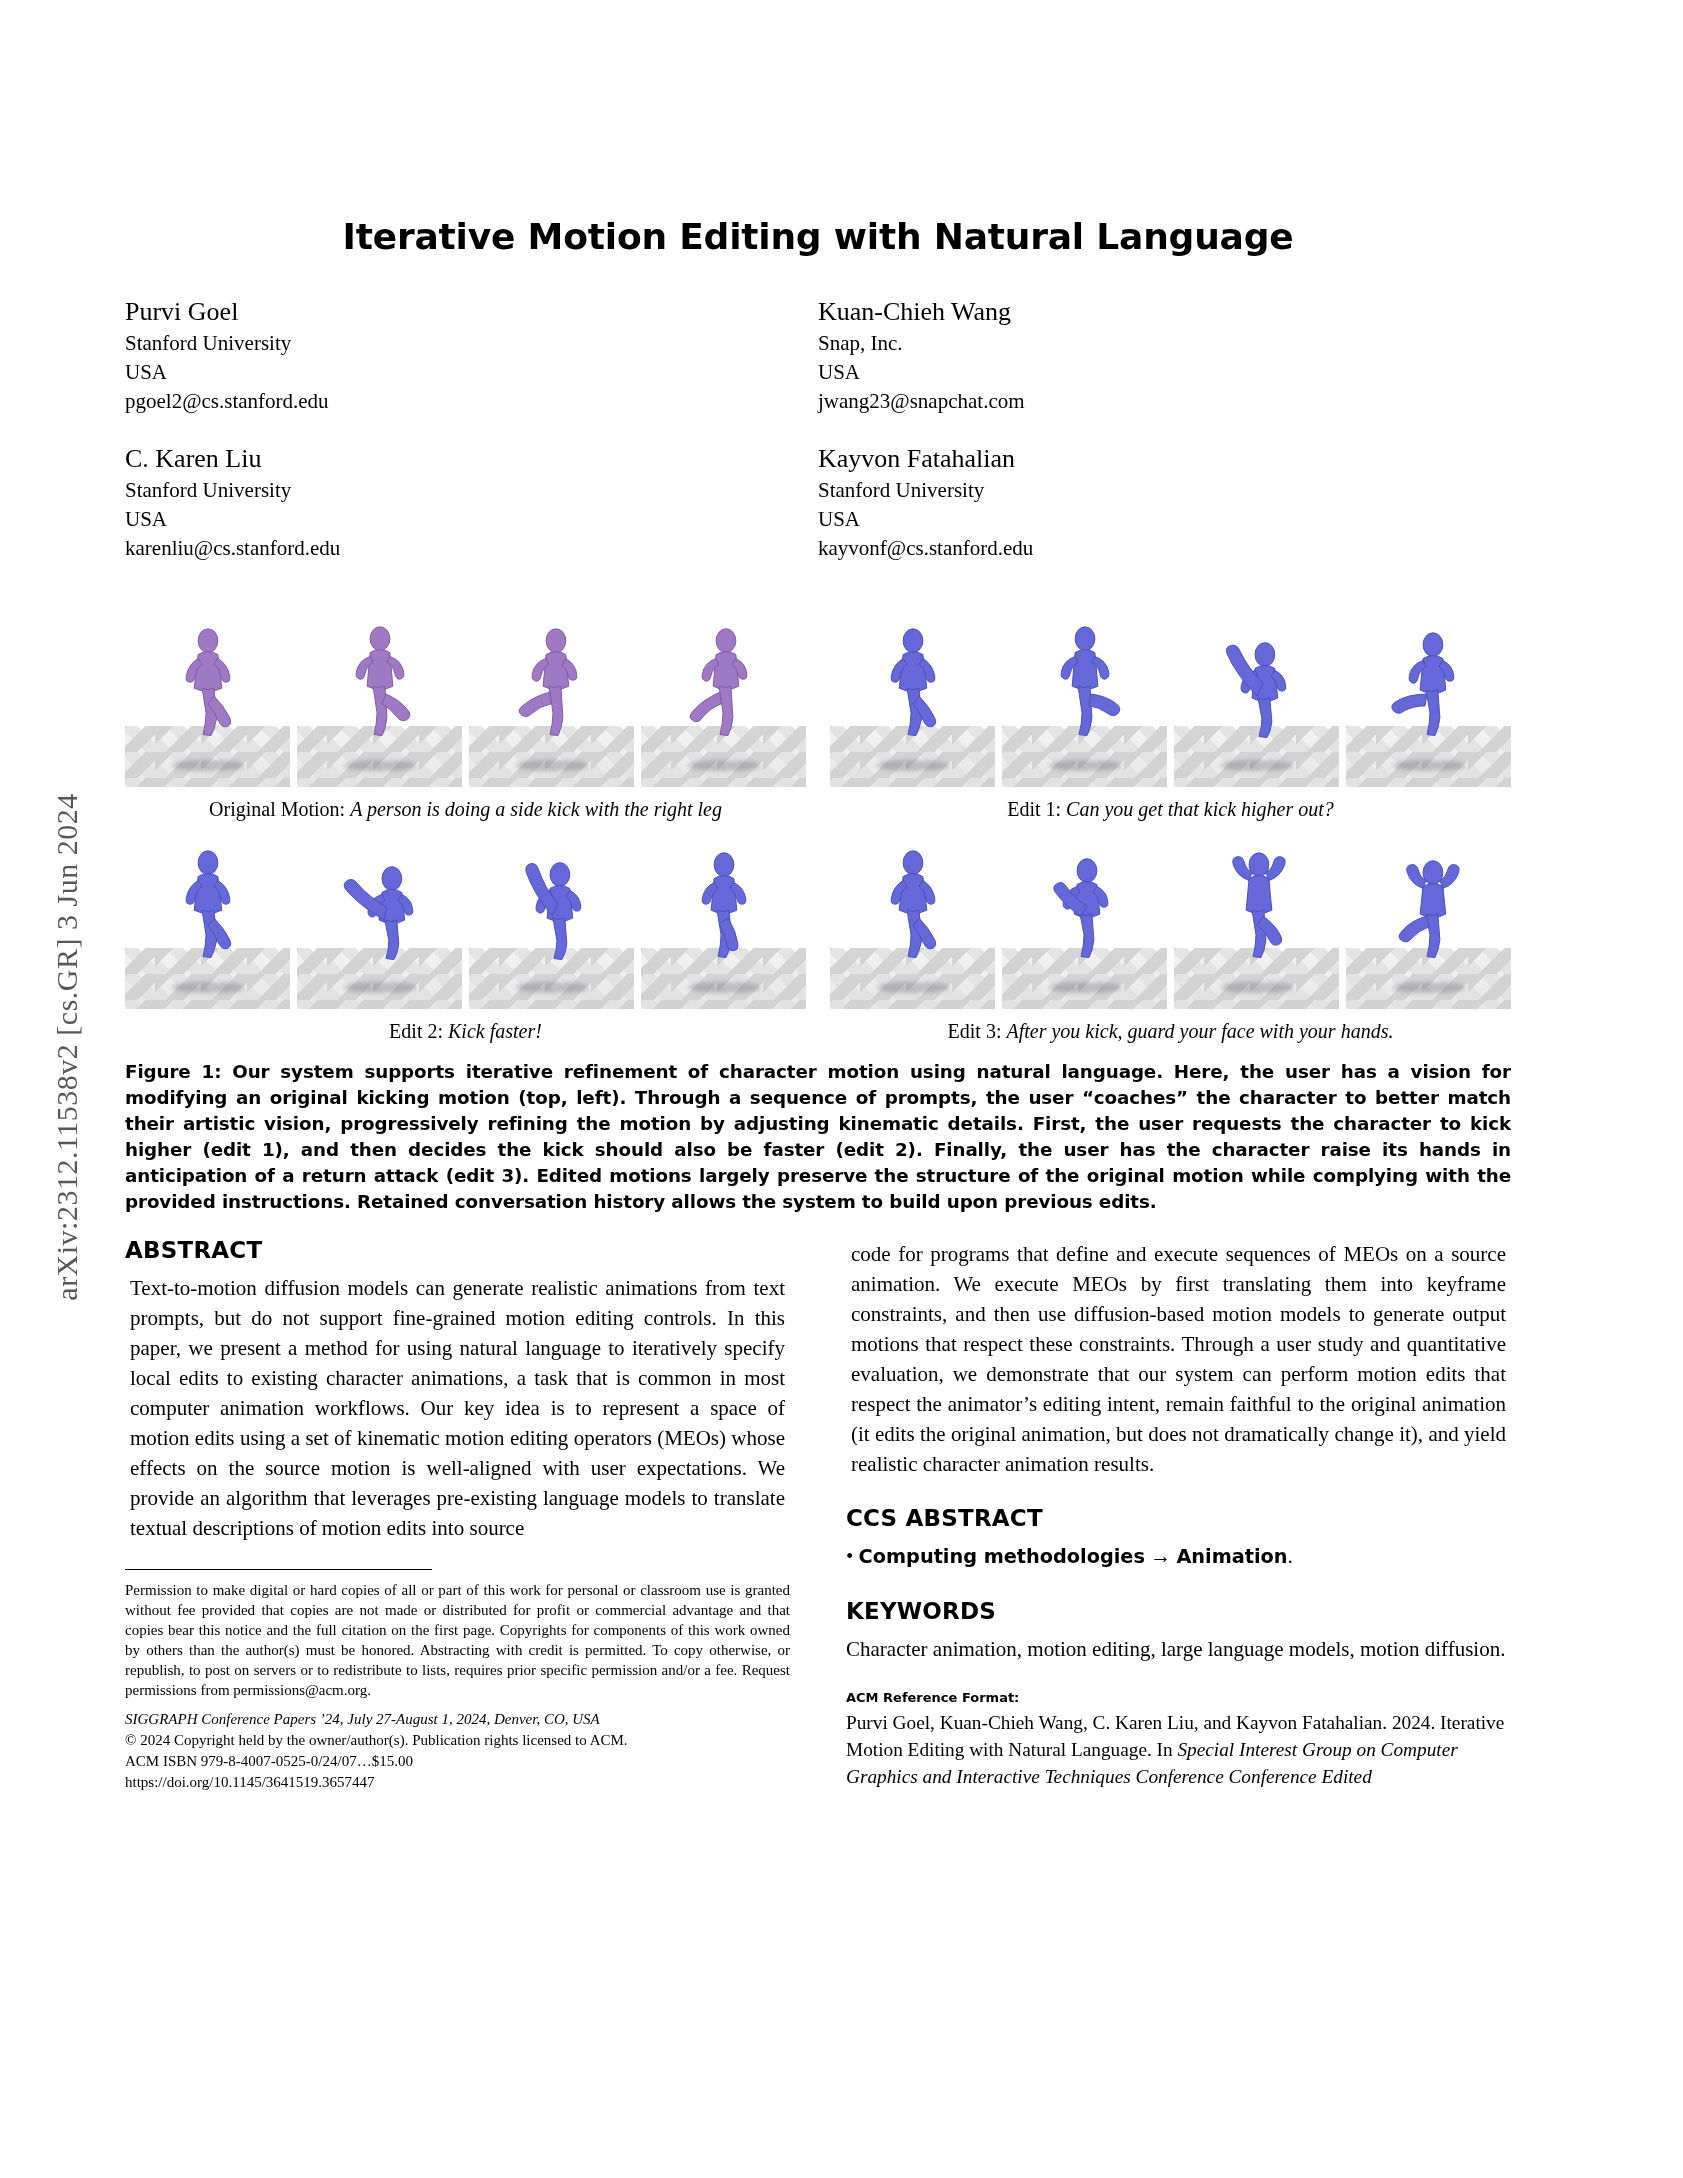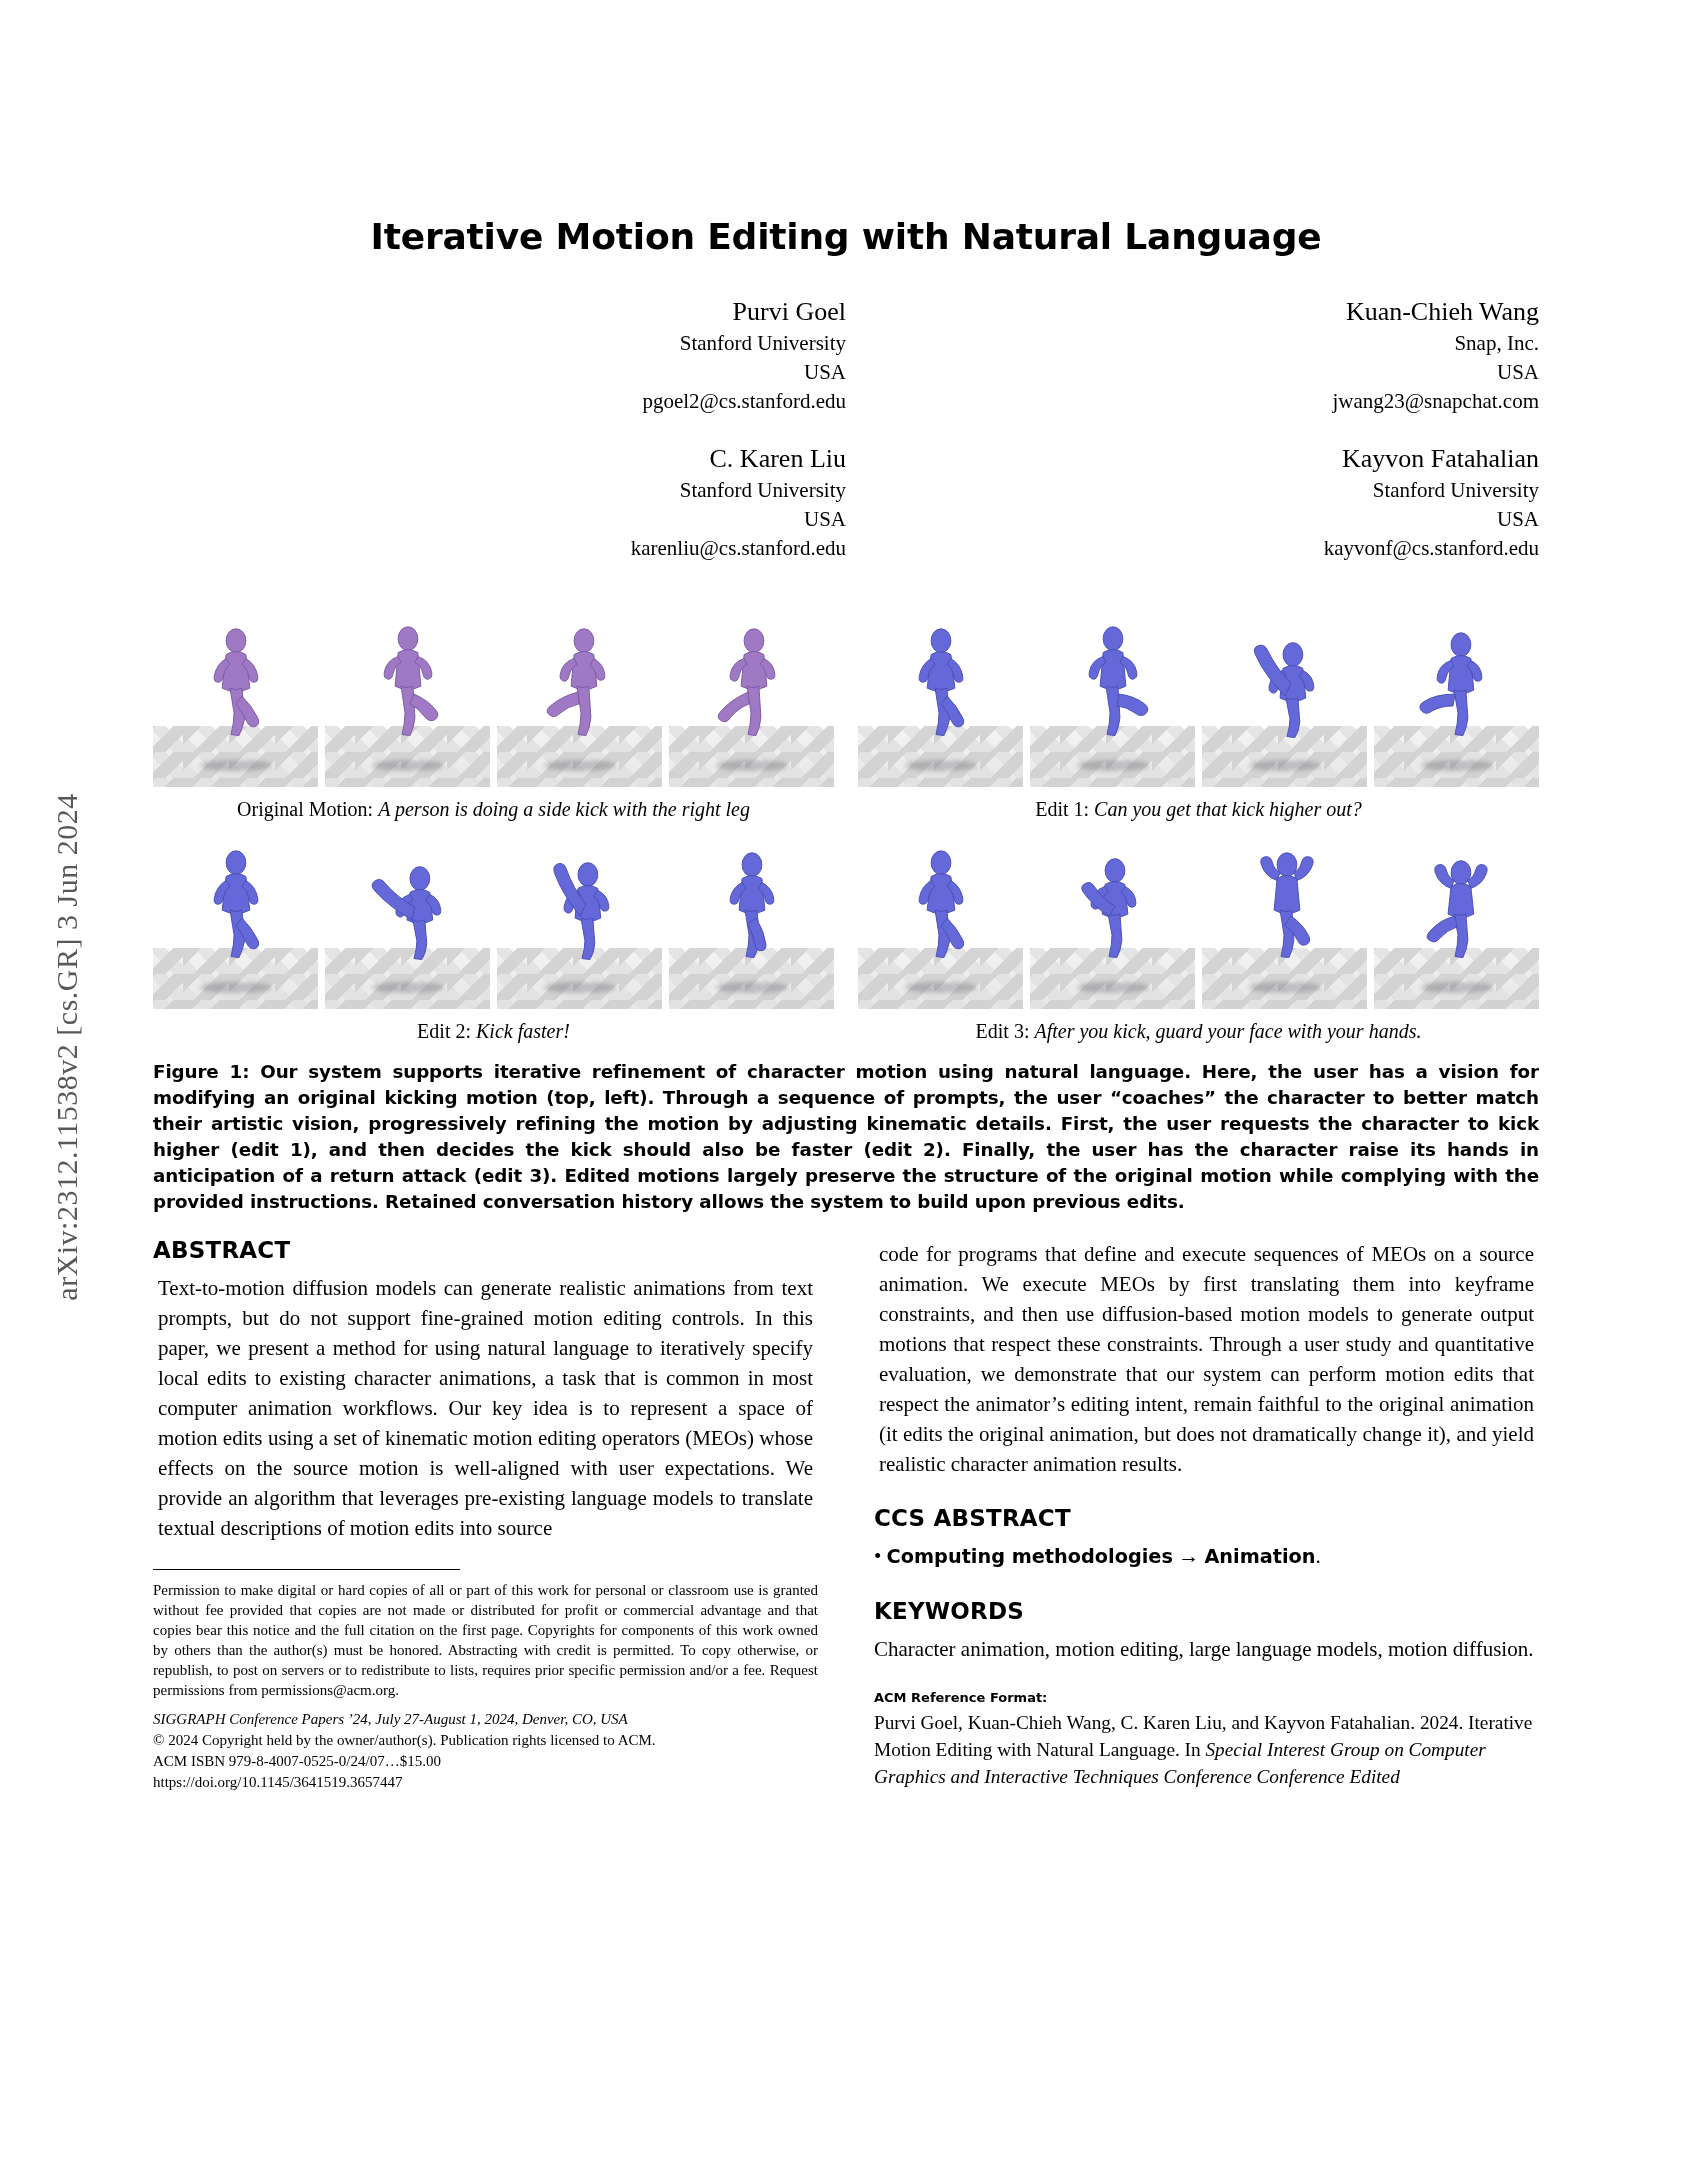--- a/index.html
+++ b/index.html
@@ -28,21 +28,21 @@
     font-family: "Liberation Serif", serif;
     font-size: 30px;
     letter-spacing: 0.5px;
     color: #585858;
     white-space: nowrap;
   }
 
   
   .page {
     position: absolute;
-    left: 153px;
+    left: 125px;
     top: 0;
     width: 1386px;
     height: 2178px;
   }
 
   .title {
     margin-top: 216px;
     text-align: center;
     font-family: "DejaVu Sans", sans-serif;
     font-weight: bold;
@@ -50,21 +50,21 @@
     letter-spacing: -0.2px;
   }
 
   .authors {
     margin-top: 38px;
     display: flex;
     flex-wrap: wrap;
   }
   .author {
     width: 50%;
-    text-align: right;
+    text-align: left;
     margin-bottom: 26px;
   }
   .author .name {
     font-size: 26px;
     line-height: 34px;
   }
   .author .aff,
   .author .country,
   .author .email {
     font-size: 21px;

